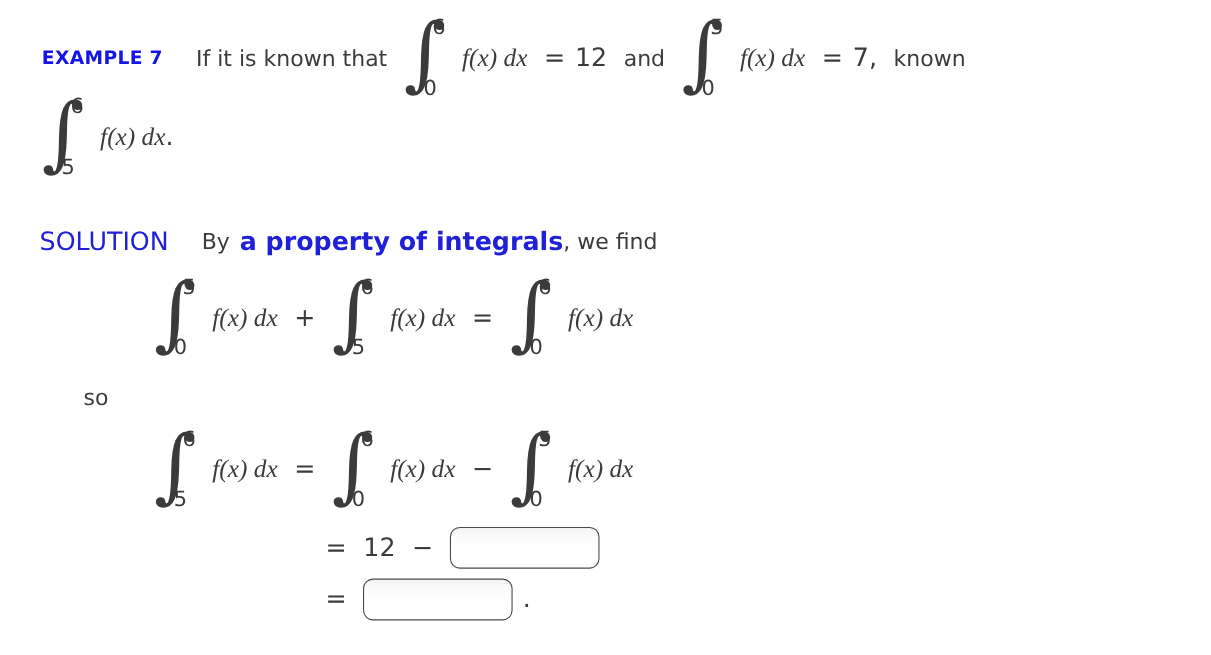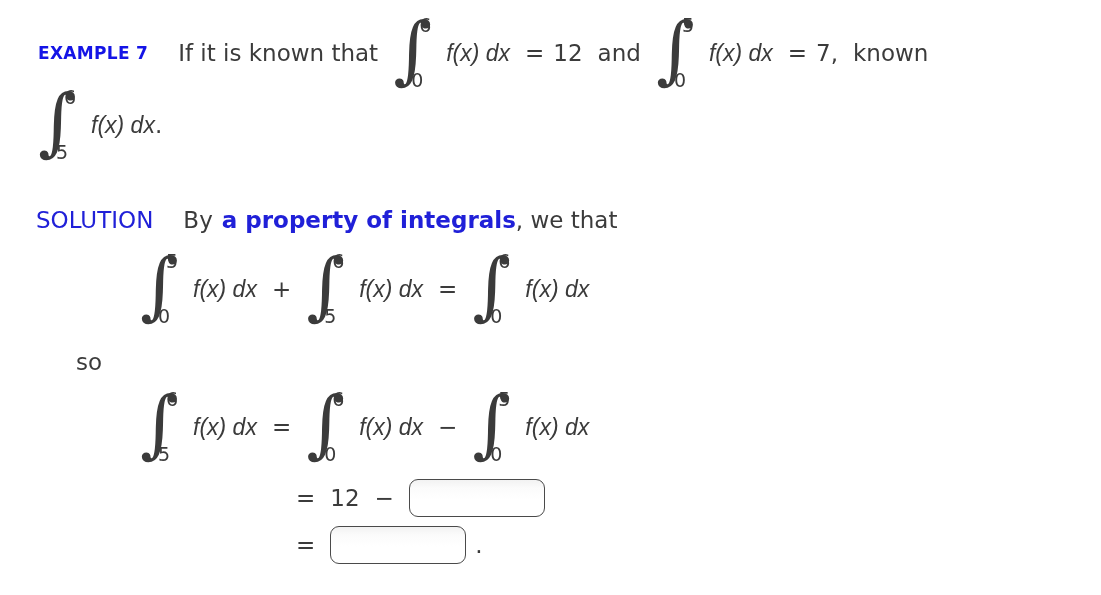--- a/index.html
+++ b/index.html
@@ -18,21 +18,21 @@
 
   .page {
     position: relative;
     width: 1101px;
     height: 595px;
     padding: 0;
   }
 
   
   .txt {
-    font-size: 23px;
+    font-size: 20px;
     color: #3b3b3b;
     white-space: pre;
   }
   .blue-bold {
     color: #1414e6;
     font-weight: bold;
     font-size: 17px;
     letter-spacing: 0.3px;
   }
   .blue {
@@ -42,21 +42,21 @@
   .link {
     color: #2020d8;
     font-size: 23px;
     cursor: pointer;
     font-weight: bold;
   }
   .mi {                 
     font-style: italic;
     font-size: 23px;
     color: #3b3b3b;
-    font-family: Liberation Sans, sans-serif;
+    font-family: Liberation Serif, serif;
   }
   .mo {                 
     font-size: 23px;
     color: #3b3b3b;
   }
   .sp { display: inline-block; width: 9px; }
   .sp-l { display: inline-block; width: 15px; }
 
   
   .integral {
@@ -176,21 +176,21 @@
     <span class="mo">.</span>
   </div>
 
   <div class="abs" id="solution-line">
     <span class="blue">SOLUTION</span>
     <span class="sp-l"></span>
       <span class="sp-l"></span>
     <span class="txt">By</span>
     <span class="sp"></span>
     <span class="link">a property of integrals</span>
-    <span class="txt">, we that</span>
+    <span class="txt">, we find</span>
   </div>
 
   <div class="abs" id="eq1">
     <span class="integral">
       <span class="glyph">∫</span>
       <span class="upper">5</span>
       <span class="lower">0</span>
     </span>
     <span class="sp"></span>
     <span class="mi">f(x) dx</span>

